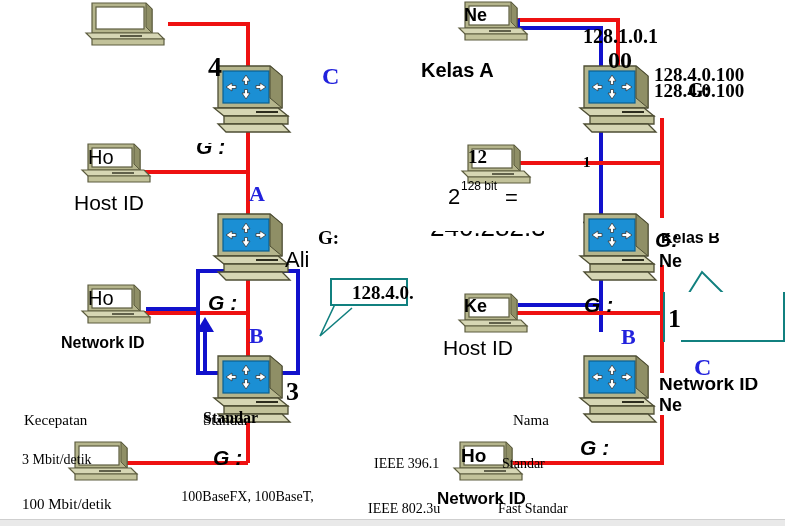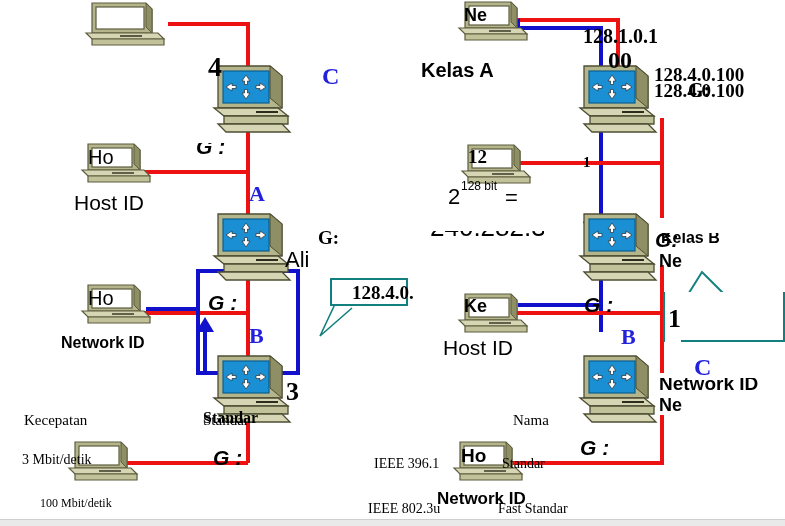--- a/index.html
+++ b/index.html
@@ -401,21 +401,22 @@
   </svg>
   <div class="callout" style="left:663px;top:292px;width:122px;height:50px;border-top:none;"></div>
   <div class="callout" style="left:663px;top:292px;width:18px;height:50px;border:none;border-left:2px solid #11807f;"></div>
   <div class="lbl serif-b" style="left:668px;top:305px;font-size:26px;">1</div>
 
   <div class="tbl hdr" style="left:24px;top:412px;font-size:15px;">Kecepatan</div>
   <div class="tbl hdr" style="left:203px;top:412px;font-size:15px;">Standar</div>
 
   <div class="tbl" style="left:22px;top:452px;font-size:14px;">3 Mbit/detik</div>
 
-  <div class="tbl" style="left:40px;top:496px;font-size:12px;">100 Mbit/detik</div>
+  <div class="tbl" style="left:22px;top:496px;font-size:15px;">100 Mbit/detik</div>
+  <div class="tbl center" style="left:140px;top:489px;width:215px;font-size:14px;">100BaseFX, 100BaseT,</div>
 
   <div class="tbl hdr" style="left:513px;top:412px;font-size:15px;">Nama</div>
 
   <div class="tbl" style="left:374px;top:456px;font-size:14px;">IEEE 396.1</div>
   <div class="tbl hdr" style="left:502px;top:456px;font-size:14px;">Standar</div>
 
   <div class="tbl" style="left:368px;top:501px;font-size:14px;">IEEE 802.3u</div>
   <div class="tbl" style="left:498px;top:501px;font-size:14px;">Fast Standar</div>
 
   <div class="bottom-strip"></div>

